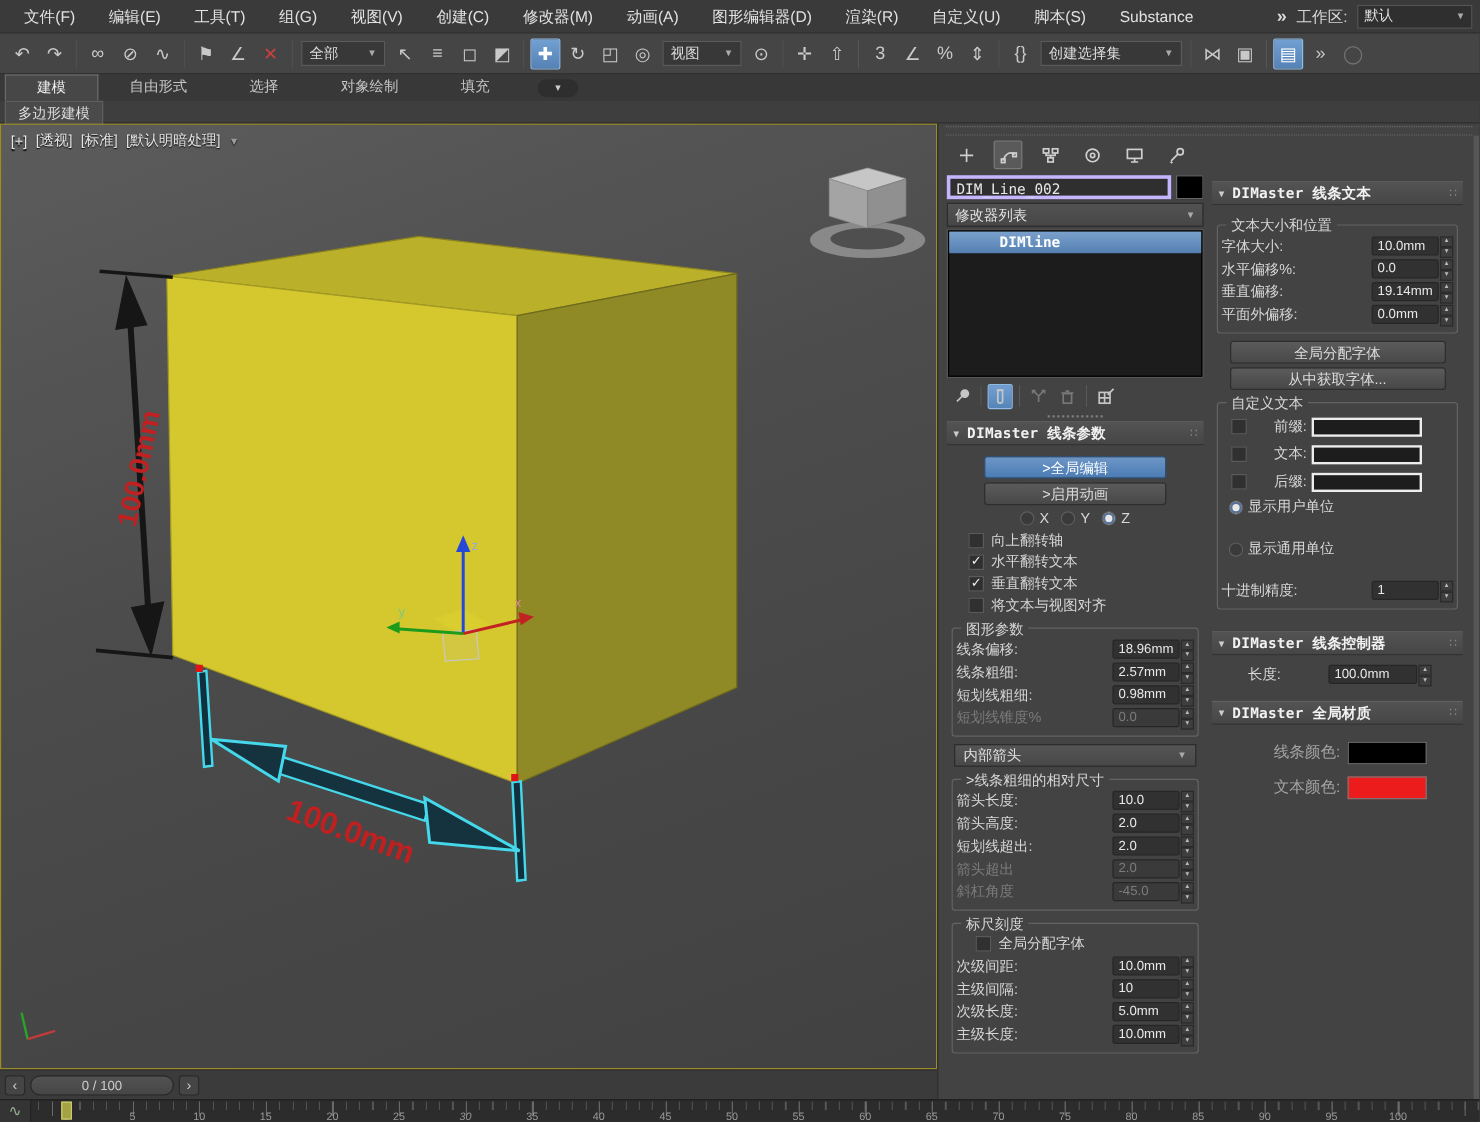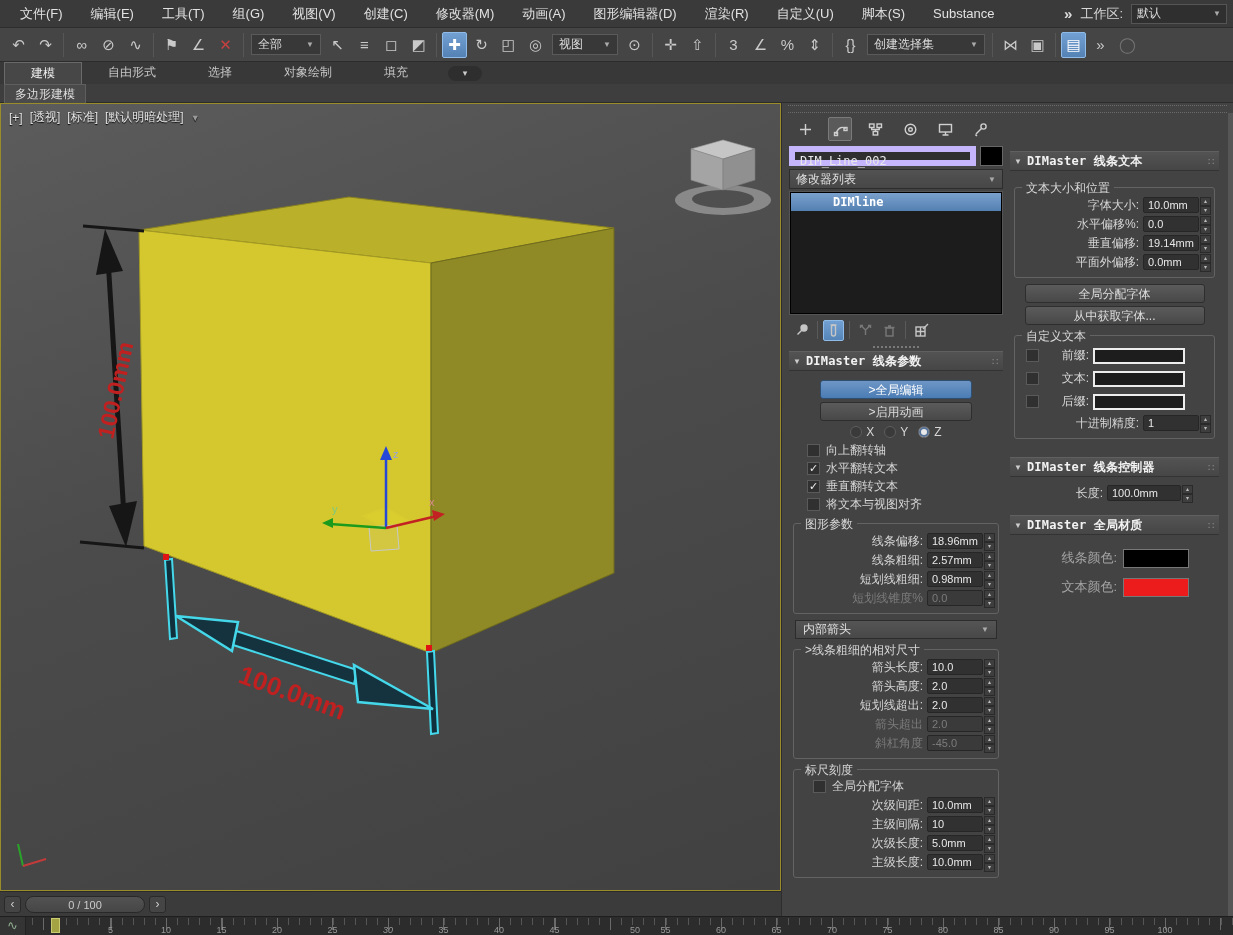--- a/index.html
+++ b/index.html
@@ -66,21 +66,21 @@
   .pcol-left { width:224px; padding:2px 3px 0 7px; }
   .pcol-right { width:215px; padding:38px 2px 0 4px; }
   .vscroll { width:5px; background:#565656; margin-left:auto; height:100%; }
 
   .ptabs { height:28px; display:flex; align-items:center; gap:11px; padding:0 4px; }
   .ptab { width:24px; height:24px; display:flex; align-items:center; justify-content:center; border-radius:2px; }
   .ptab.active { background:#5a5a5a; border:1px solid #7a7a7a; }
   .ptab svg { stroke:#cfcfcf; fill:none; stroke-width:1.4; }
 
   .namerow { display:flex; gap:4px; margin:3px 0; align-items:center; }
-  .namefield { flex:1; height:20px; background:#2f2f2f; border:6px solid #c4b5fd; color:#e8e8e8;
+  .namefield { flex:1; height:20px; background:#2f2f2f; border:3px solid #c4b5fd; color:#e8e8e8;
     font-size:12px; padding:2px 5px; font-family:"DejaVu Sans Mono","Liberation Mono",monospace; }
   .colorswatch { width:23px; height:20px; border:1px solid #666; }
 
   .modlist { height:20px; background:linear-gradient(#525252,#474747); border:1px solid #2c2c2c;
     display:flex; align-items:center; padding:0 6px; color:#e0e0e0; margin-bottom:3px; }
   .stack { height:122px; background:#1c1c1c; border:1px solid #000; box-shadow:0 0 0 1px #555; margin:2px 1px; }
   .stackrow { height:18px; display:flex; align-items:center; padding-left:42px; color:#ddd; }
   .stackrow.selected { background:linear-gradient(#7ba1cd,#5380b1); color:#fff; font-weight:bold;
     font-family:"DejaVu Sans Mono","Liberation Mono",monospace; font-size:12px; }
 
@@ -115,21 +115,21 @@
 
   .crow { display:flex; align-items:center; height:18px; margin-left:16px; }
   .cbox { width:13px; height:13px; background:#303030; border:1px solid #5a5a5a; margin-right:6px;
     color:#eee; font-size:11px; line-height:11px; text-align:center; font-weight:bold; flex:0 0 auto; }
   .clbl { color:#d6d6d6; }
 
   .group { border:1px solid #636363; border-radius:3px; margin:10px 2px 6px; padding:7px 3px 5px; position:relative; }
   .gtitle { position:absolute; top:-8px; left:7px; background:#434343; padding:0 4px; font-size:12px; color:#d8d8d8; }
 
   .srow { display:flex; align-items:center; height:18px; margin:1px 0; }
-  .slbl { flex:1; text-align:right; margin-right:4px; color:#d6d6d6; font-size:12px; white-space:nowrap; }
+  .slbl { flex:1; margin-right:4px; color:#d6d6d6; font-size:12px; white-space:nowrap; }
   .sval { width:56px; height:16px; background:#313131; border:1px solid #262626; border-radius:2px;
     color:#e8e8e8; font-size:11px; padding:1px 4px; overflow:hidden; white-space:nowrap; }
   .sbtns { width:11px; height:16px; display:flex; flex-direction:column; margin-left:1px; }
   .sbtns i { font-style:normal; font-size:6px; line-height:7px; text-align:center; color:#bbb;
     background:#3e3e3e; border:1px solid #2a2a2a; flex:1; }
   .srow.dis .slbl, .srow.dis .sval { color:#7b7b7b; }
   .srow.dis .sval { background:#3a3a3a; }
   .srow.wide .sval { width:74px; }
 
   .dd.wide { height:19px; background:linear-gradient(#555,#484848); border:1px solid #2c2c2c;
@@ -655,20 +655,27 @@
                       <span class="cbox"></span>
                       <span class="flbl">文本:</span>
                       <span class="finput"></span>
                     </div>
                     <div class="frow">
                       <span class="cbox"></span>
                       <span class="flbl">后缀:</span>
                       <span class="finput"></span>
                     </div>
                   </div>
+                <div class="radios-v"><span class="rit">
+                      <span class="rdot sel"></span>
+                      <span class="rlbl">显示用户单位</span>
+                    </span><br><span class="rit">
+                      <span class="rdot"></span>
+                      <span class="rlbl">显示通用单位</span>
+                    </span><br></div>
                 <div class="srow">
                   <span class="slbl">十进制精度:</span>
                   <span class="sval">1</span>
                   <span class="sbtns">
                       <i>▴</i>
                       <i>▾</i>
                     </span>
                 </div>
               </div>
             </div>
@@ -724,21 +731,21 @@
     <span class="tb-label" style="left: 55px;">0</span>
         <span class="tb-label" style="left: 110.5px;">5</span>
         <span class="tb-label" style="left: 166px;">10</span>
         <span class="tb-label" style="left: 221.5px;">15</span>
         <span class="tb-label" style="left: 277px;">20</span>
         <span class="tb-label" style="left: 332.5px;">25</span>
         <span class="tb-label" style="left: 388px; font-style: italic;">30</span>
         <span class="tb-label" style="left: 443.5px;">35</span>
         <span class="tb-label" style="left: 499px;">40</span>
         <span class="tb-label" style="left: 554.5px;">45</span>
-        <span class="tb-label" style="left: 635px;">50</span>
+        <span class="tb-label" style="left: 610px;">50</span>
         <span class="tb-label" style="left: 665.5px;">55</span>
         <span class="tb-label" style="left: 721px;">60</span>
         <span class="tb-label" style="left: 776.5px;">65</span>
         <span class="tb-label" style="left: 832px;">70</span>
         <span class="tb-label" style="left: 887.5px;">75</span>
         <span class="tb-label" style="left: 943px;">80</span>
         <span class="tb-label" style="left: 998.5px;">85</span>
         <span class="tb-label" style="left: 1054px;">90</span>
         <span class="tb-label" style="left: 1109.5px;">95</span>
         <span class="tb-label" style="left: 1165px;">100</span>

